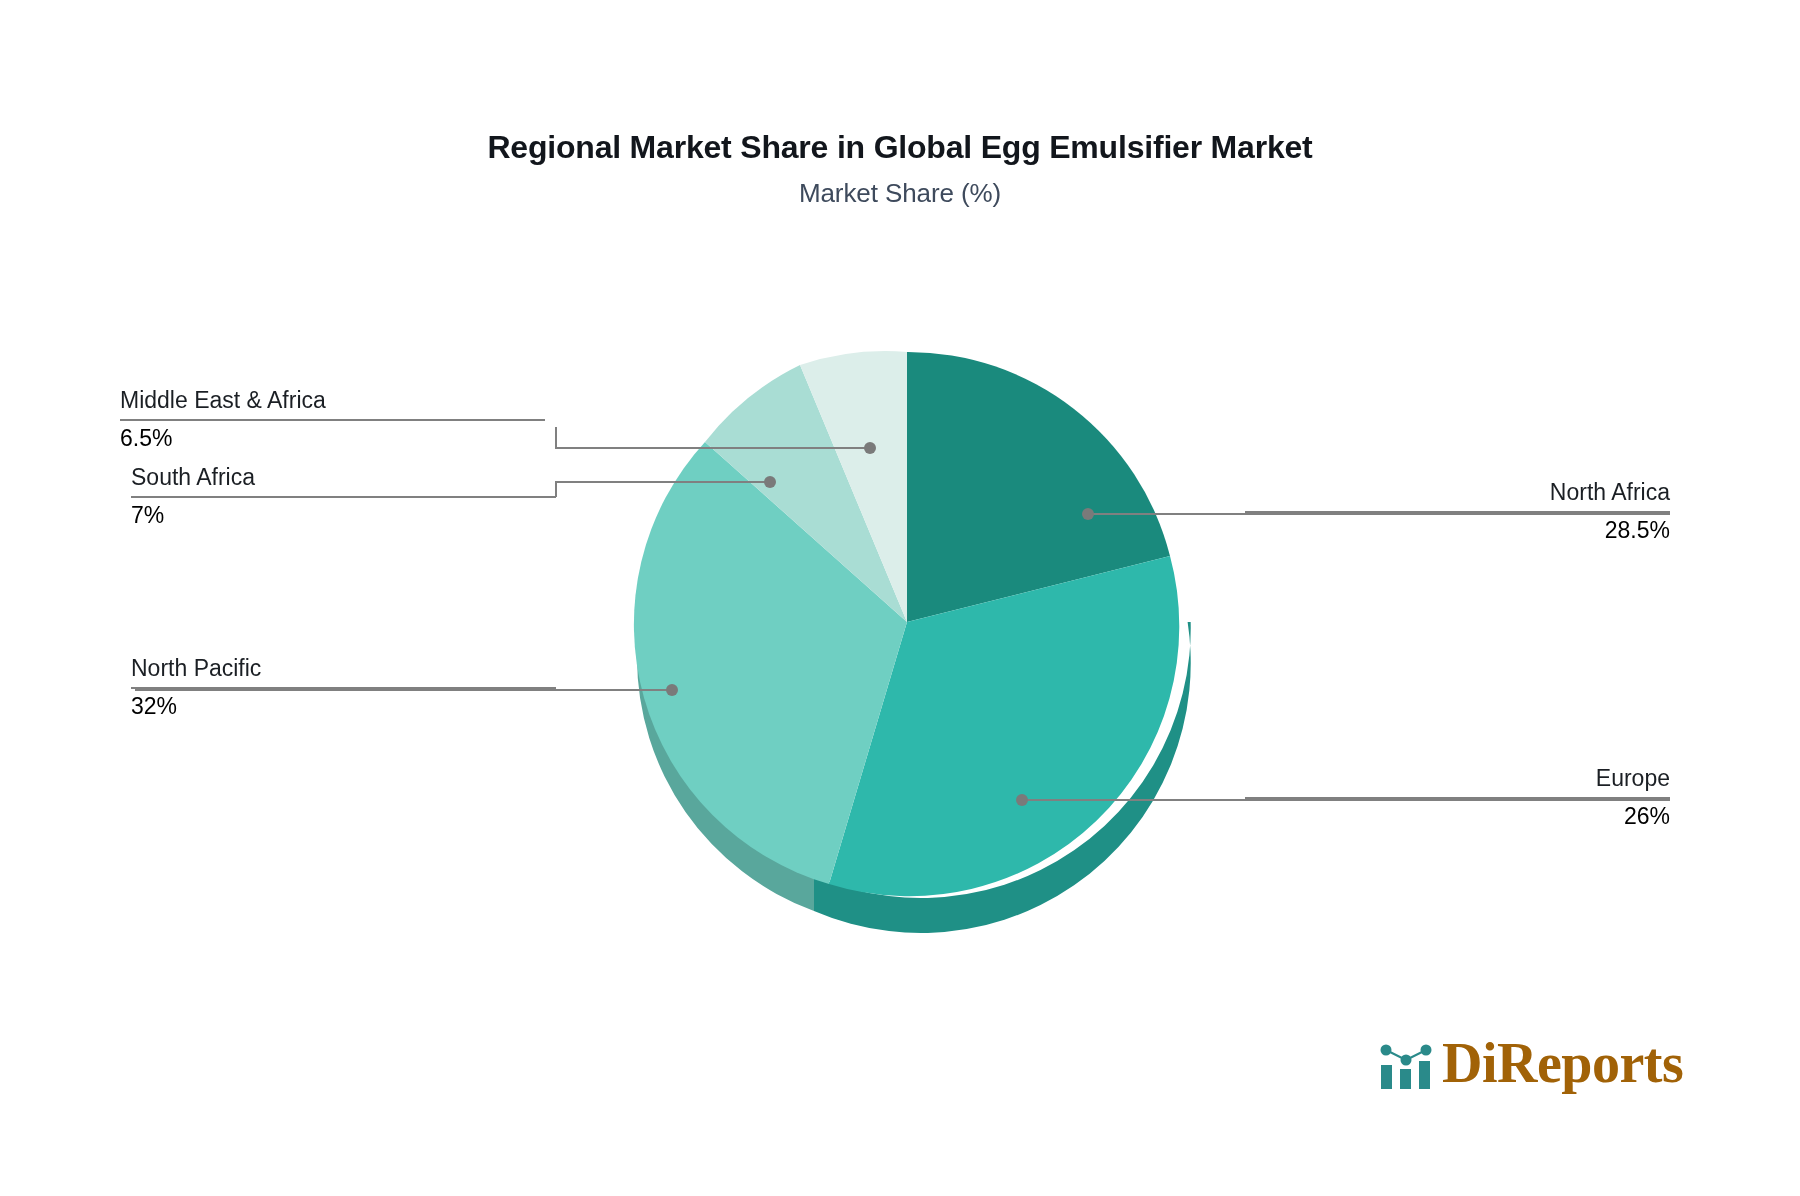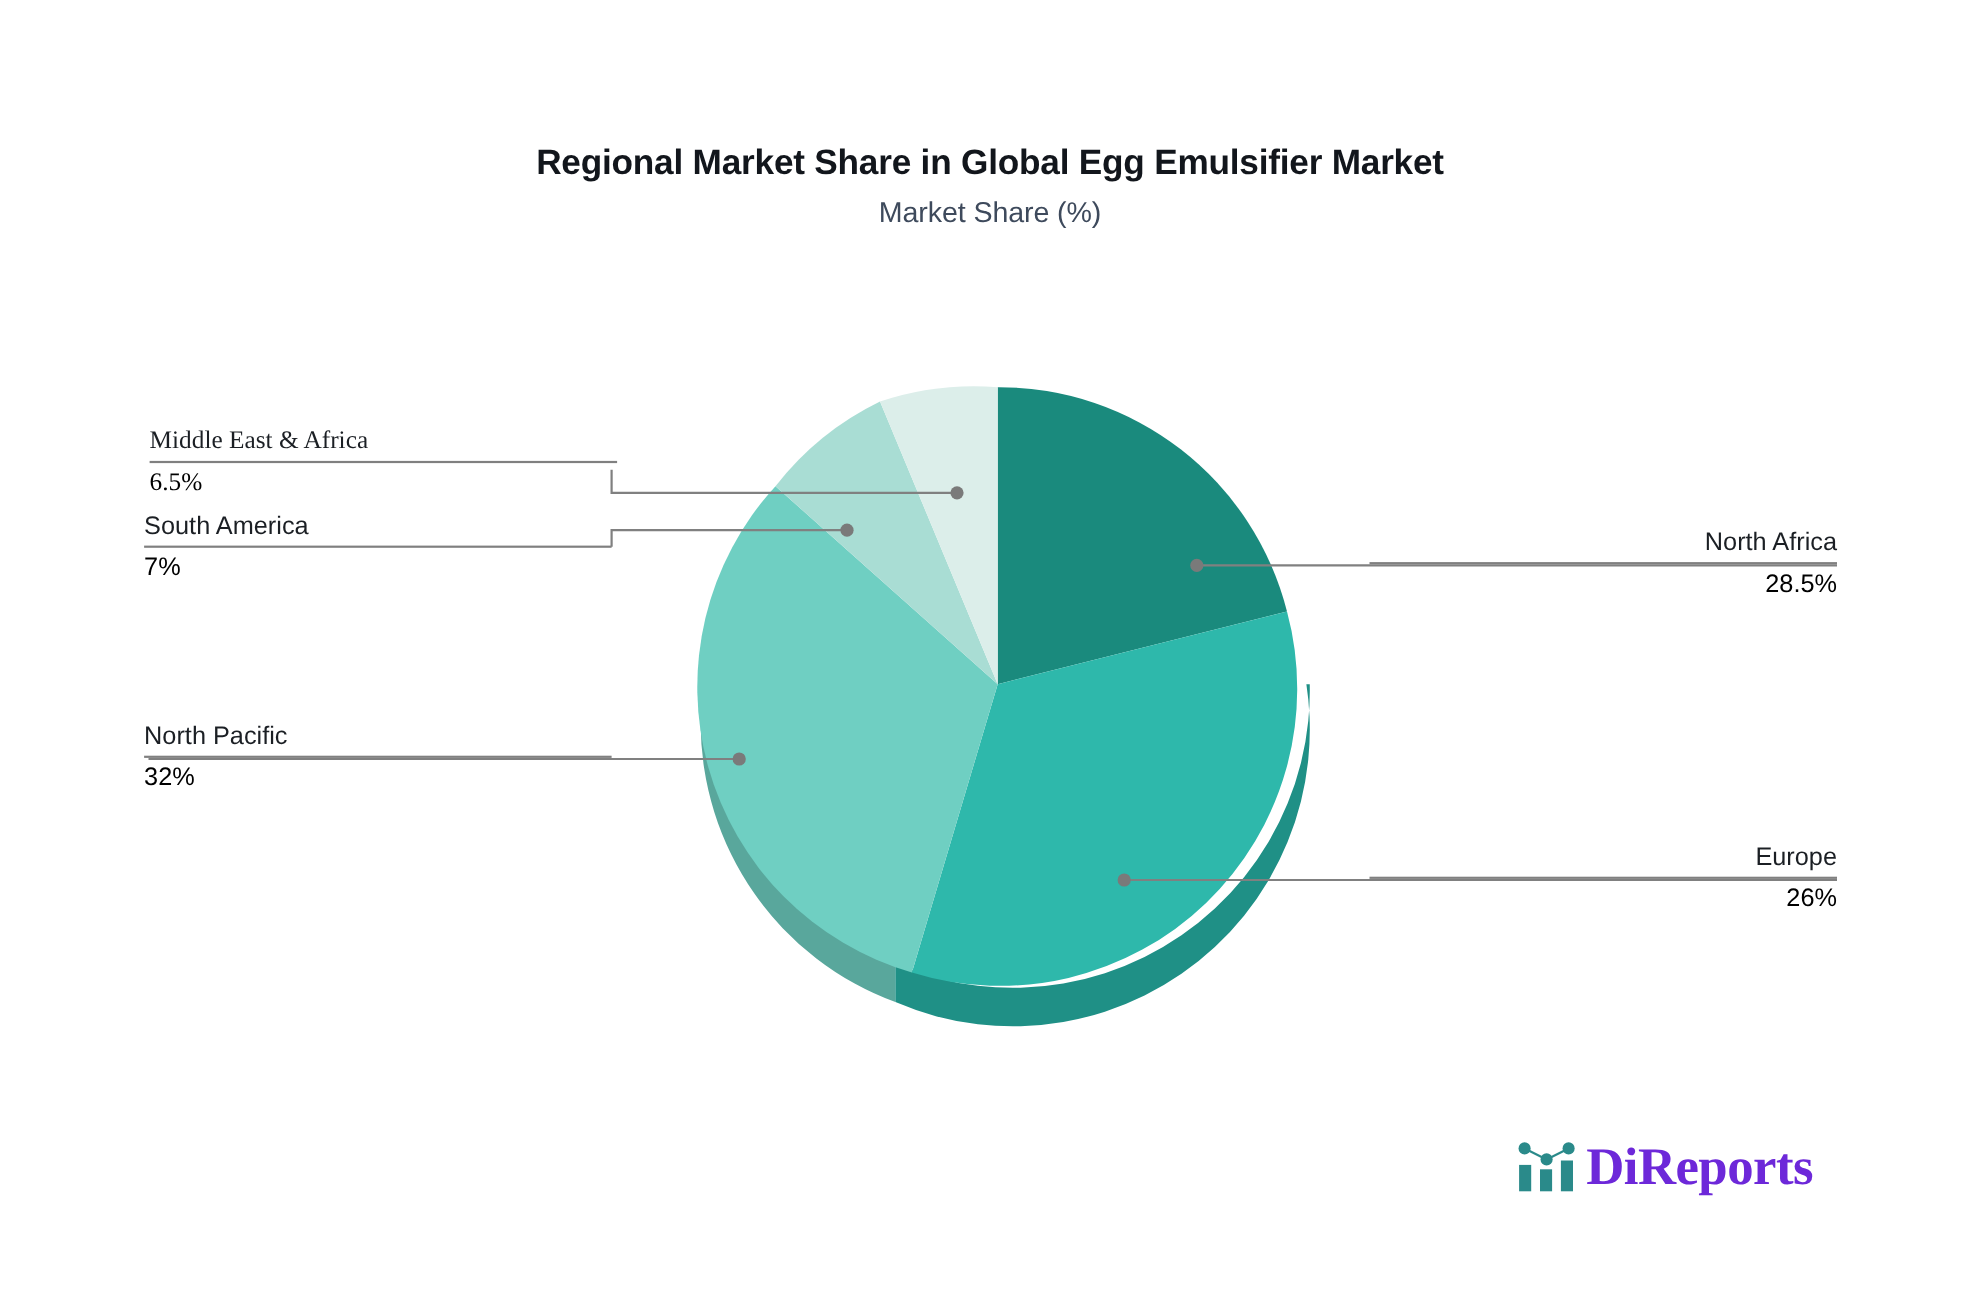--- a/index.html
+++ b/index.html
@@ -83,23 +83,23 @@
     position: absolute;
     left: 1378px;
     top: 1035px;
     display: flex;
     align-items: flex-end;
     gap: 8px;
   }
   #logo .logo-mark { display: block; }
   #logo .logo-word {
     font-family: "Liberation Serif", serif;
-    font-size: 48px;
+    font-size: 56px;
     font-weight: bold;
-    color: #6d28d9;
+    color: #a16207;
     line-height: 1;
     letter-spacing: -0.5px;
   }
 </style>
 </head>
 <body>
 
 <div id="stage">
 
   <div class="title-block">
@@ -163,28 +163,28 @@
 
     <g fill="#7a7a7a">
       <circle cx="870" cy="448" r="6"></circle>
       <circle cx="770" cy="482" r="6"></circle>
       <circle cx="672" cy="690" r="6"></circle>
       <circle cx="1088" cy="514" r="6"></circle>
       <circle cx="1022" cy="800" r="6"></circle>
     </g>
   </svg>
 
-  <div class="callout left" style="left:136px; top:385px; width:425px;font-family:Liberation Serif, serif;">
+  <div class="callout left" style="left:120px; top:385px; width:425px;">
     <span class="c-name">Middle East &amp; Africa</span>
     <span class="c-rule"></span>
     <span class="c-val">6.5%</span>
   </div>
 
   <div class="callout left" style="left:131px; top:462px; width:425px;">
-    <span class="c-name">South America</span>
+    <span class="c-name">South Africa</span>
     <span class="c-rule"></span>
     <span class="c-val">7%</span>
   </div>
 
   <div class="callout left" style="left:131px; top:653px; width:425px;">
     <span class="c-name">North Pacific</span>
     <span class="c-rule"></span>
     <span class="c-val">32%</span>
   </div>
 

